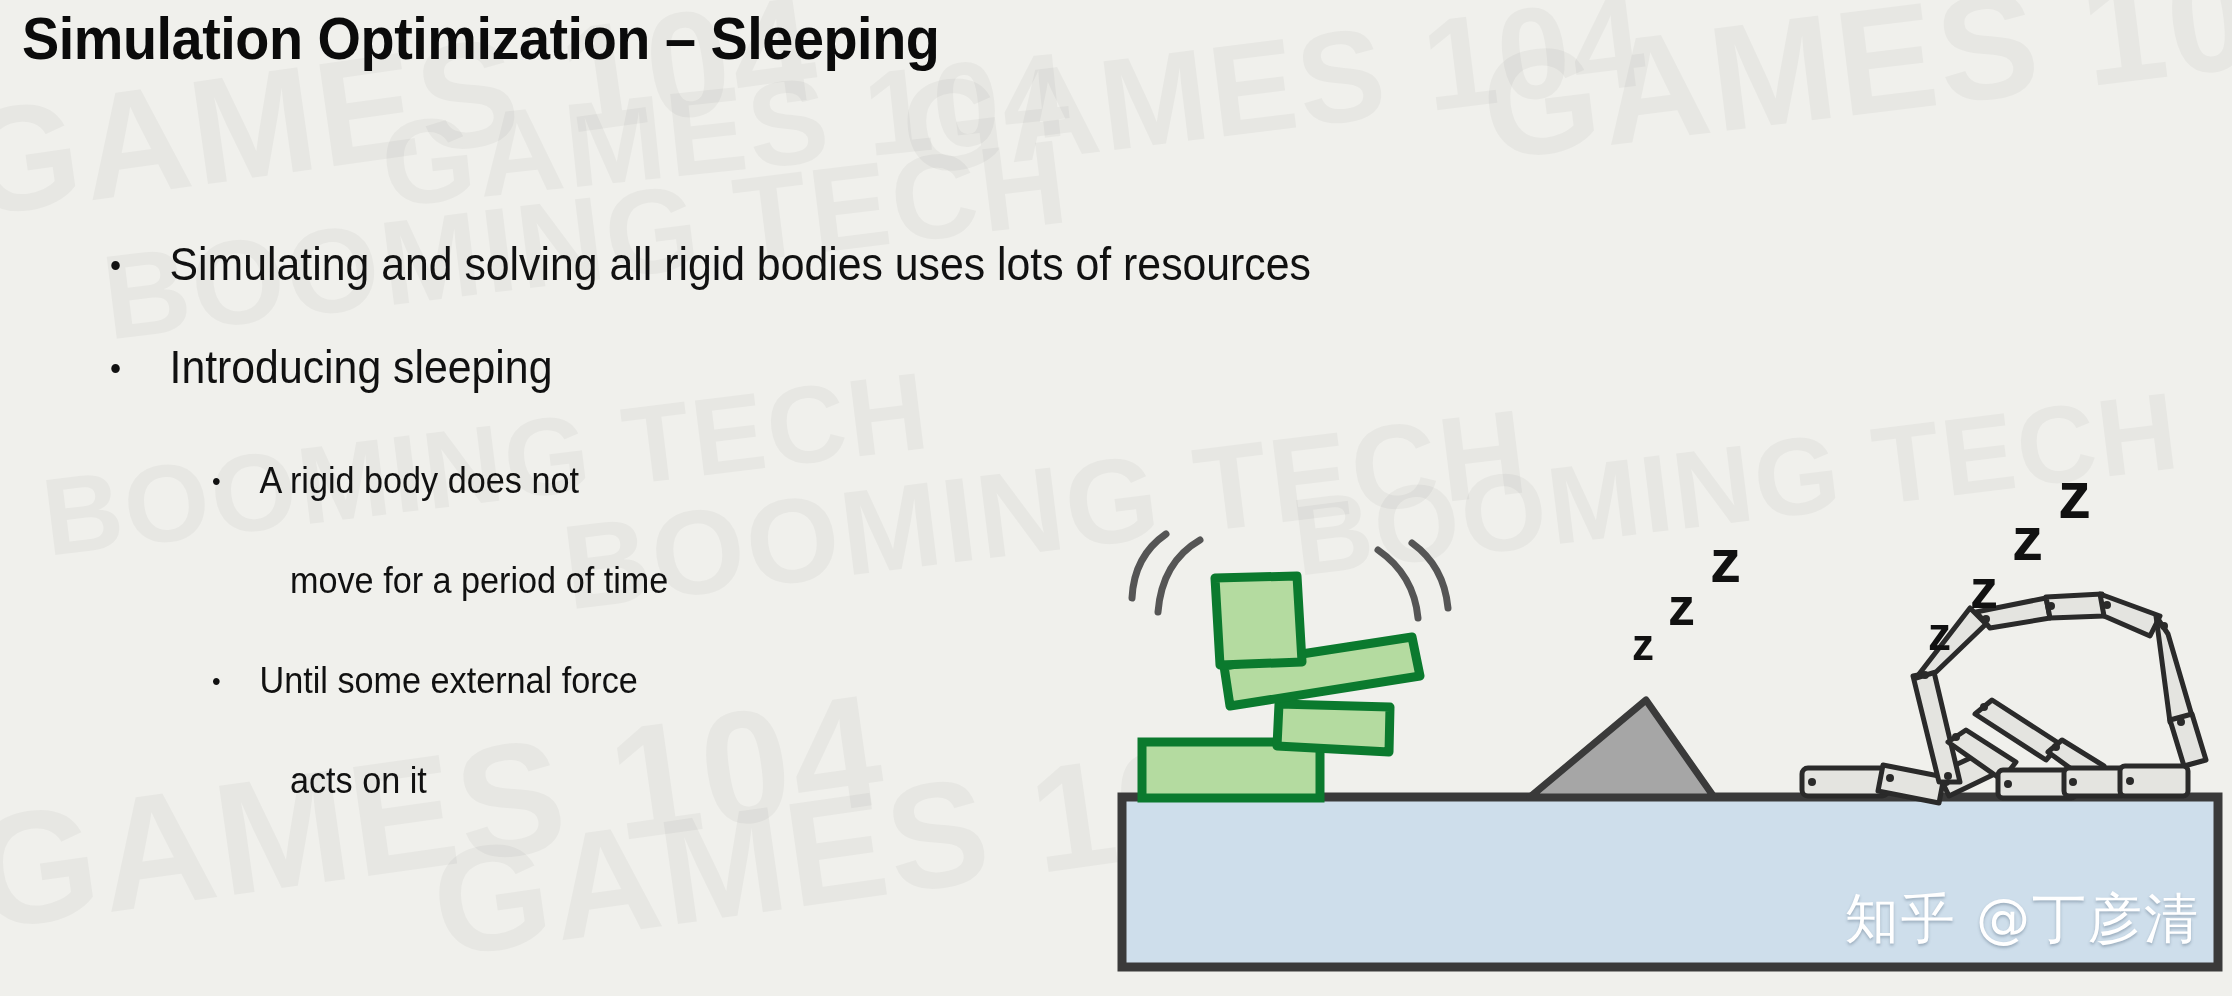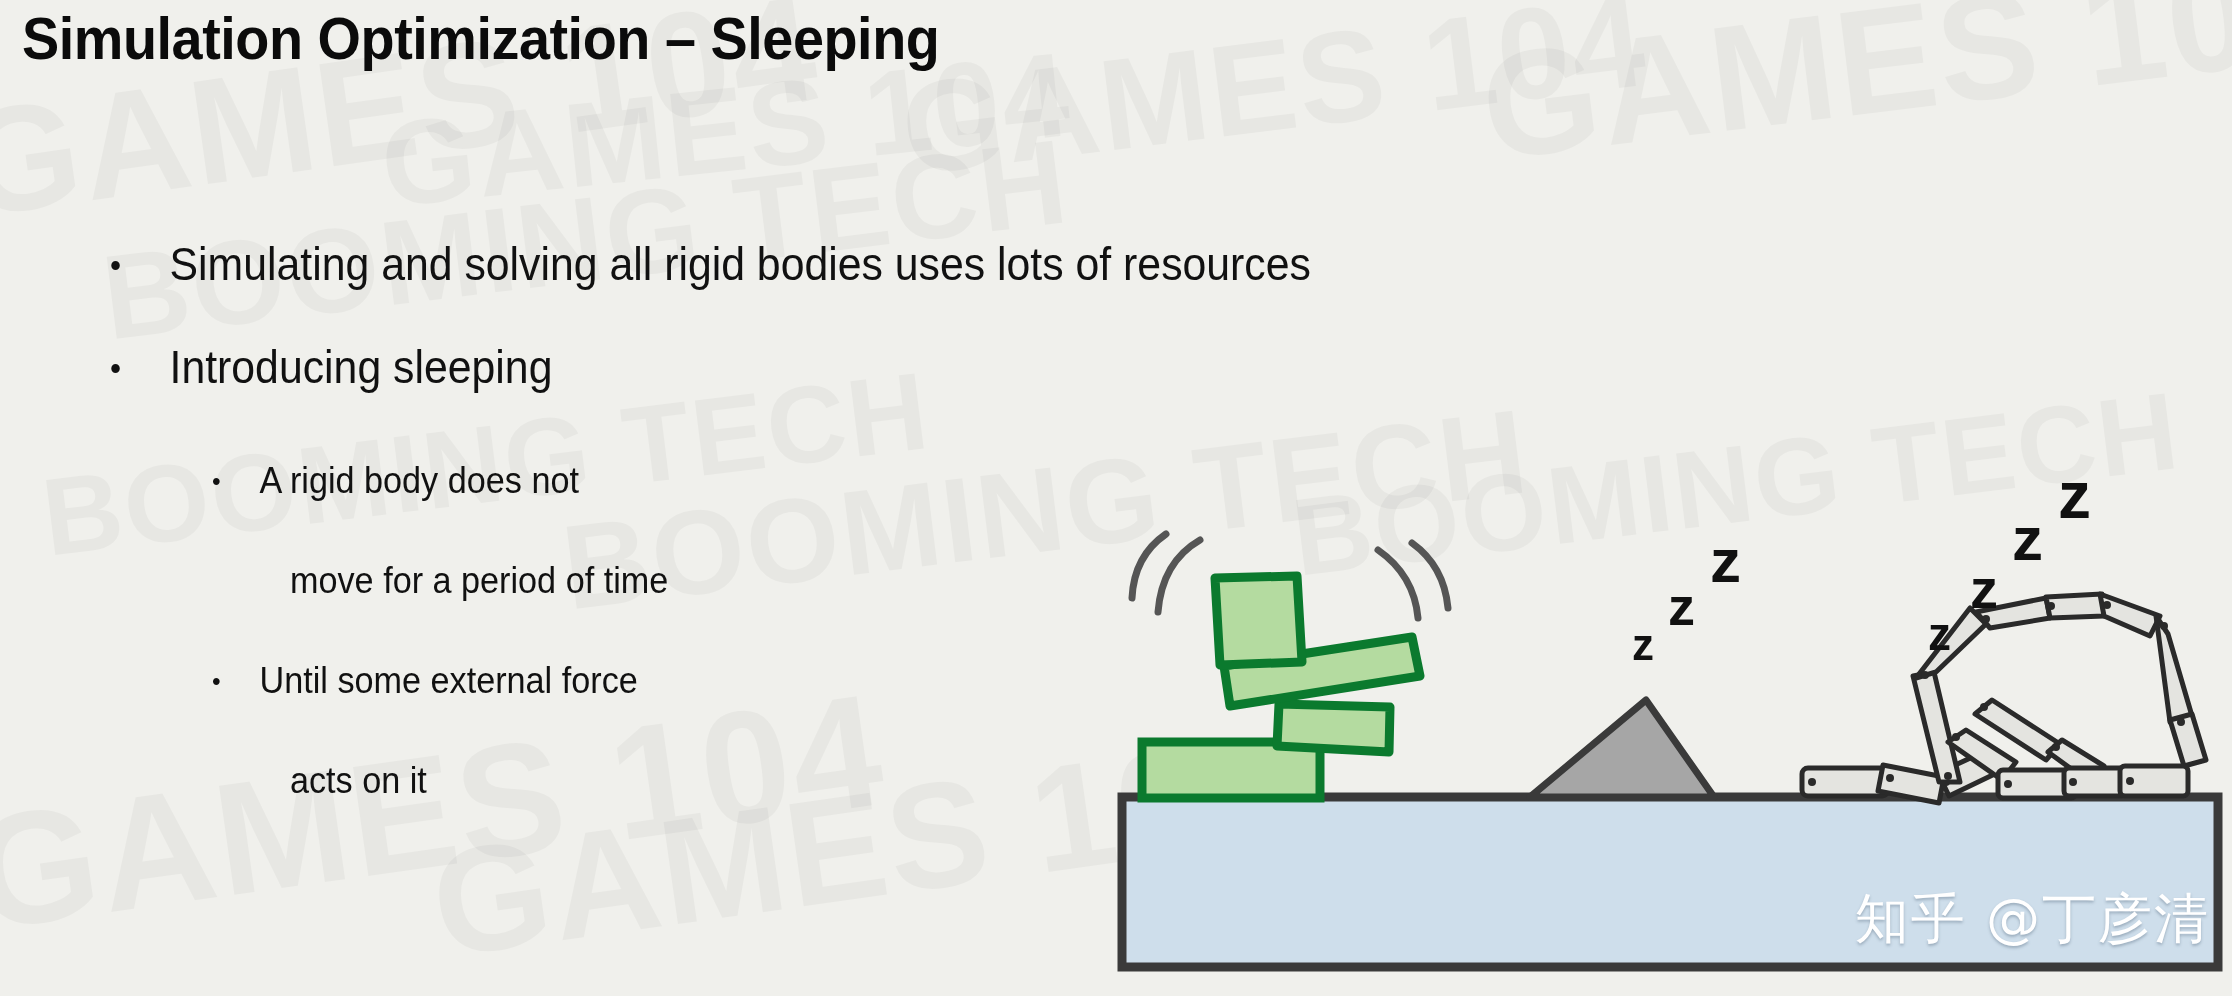--- a/index.html
+++ b/index.html
@@ -111,21 +111,21 @@
     left: 0;
     top: 0;
     width: 2232px;
     height: 996px;
     pointer-events: none;
   }
 
   
   .zhihu {
     position: absolute;
-    right: 22px;
+    right: 32px;
     bottom: 40px;
     font-size: 54px;
     color: #ffffff;
     letter-spacing: 2px;
     text-shadow: 0 2px 3px rgba(90,110,130,0.45);
     font-family: "DejaVu Sans", "Liberation Sans", sans-serif;
     white-space: nowrap;
   }
 </style>
 </head>

